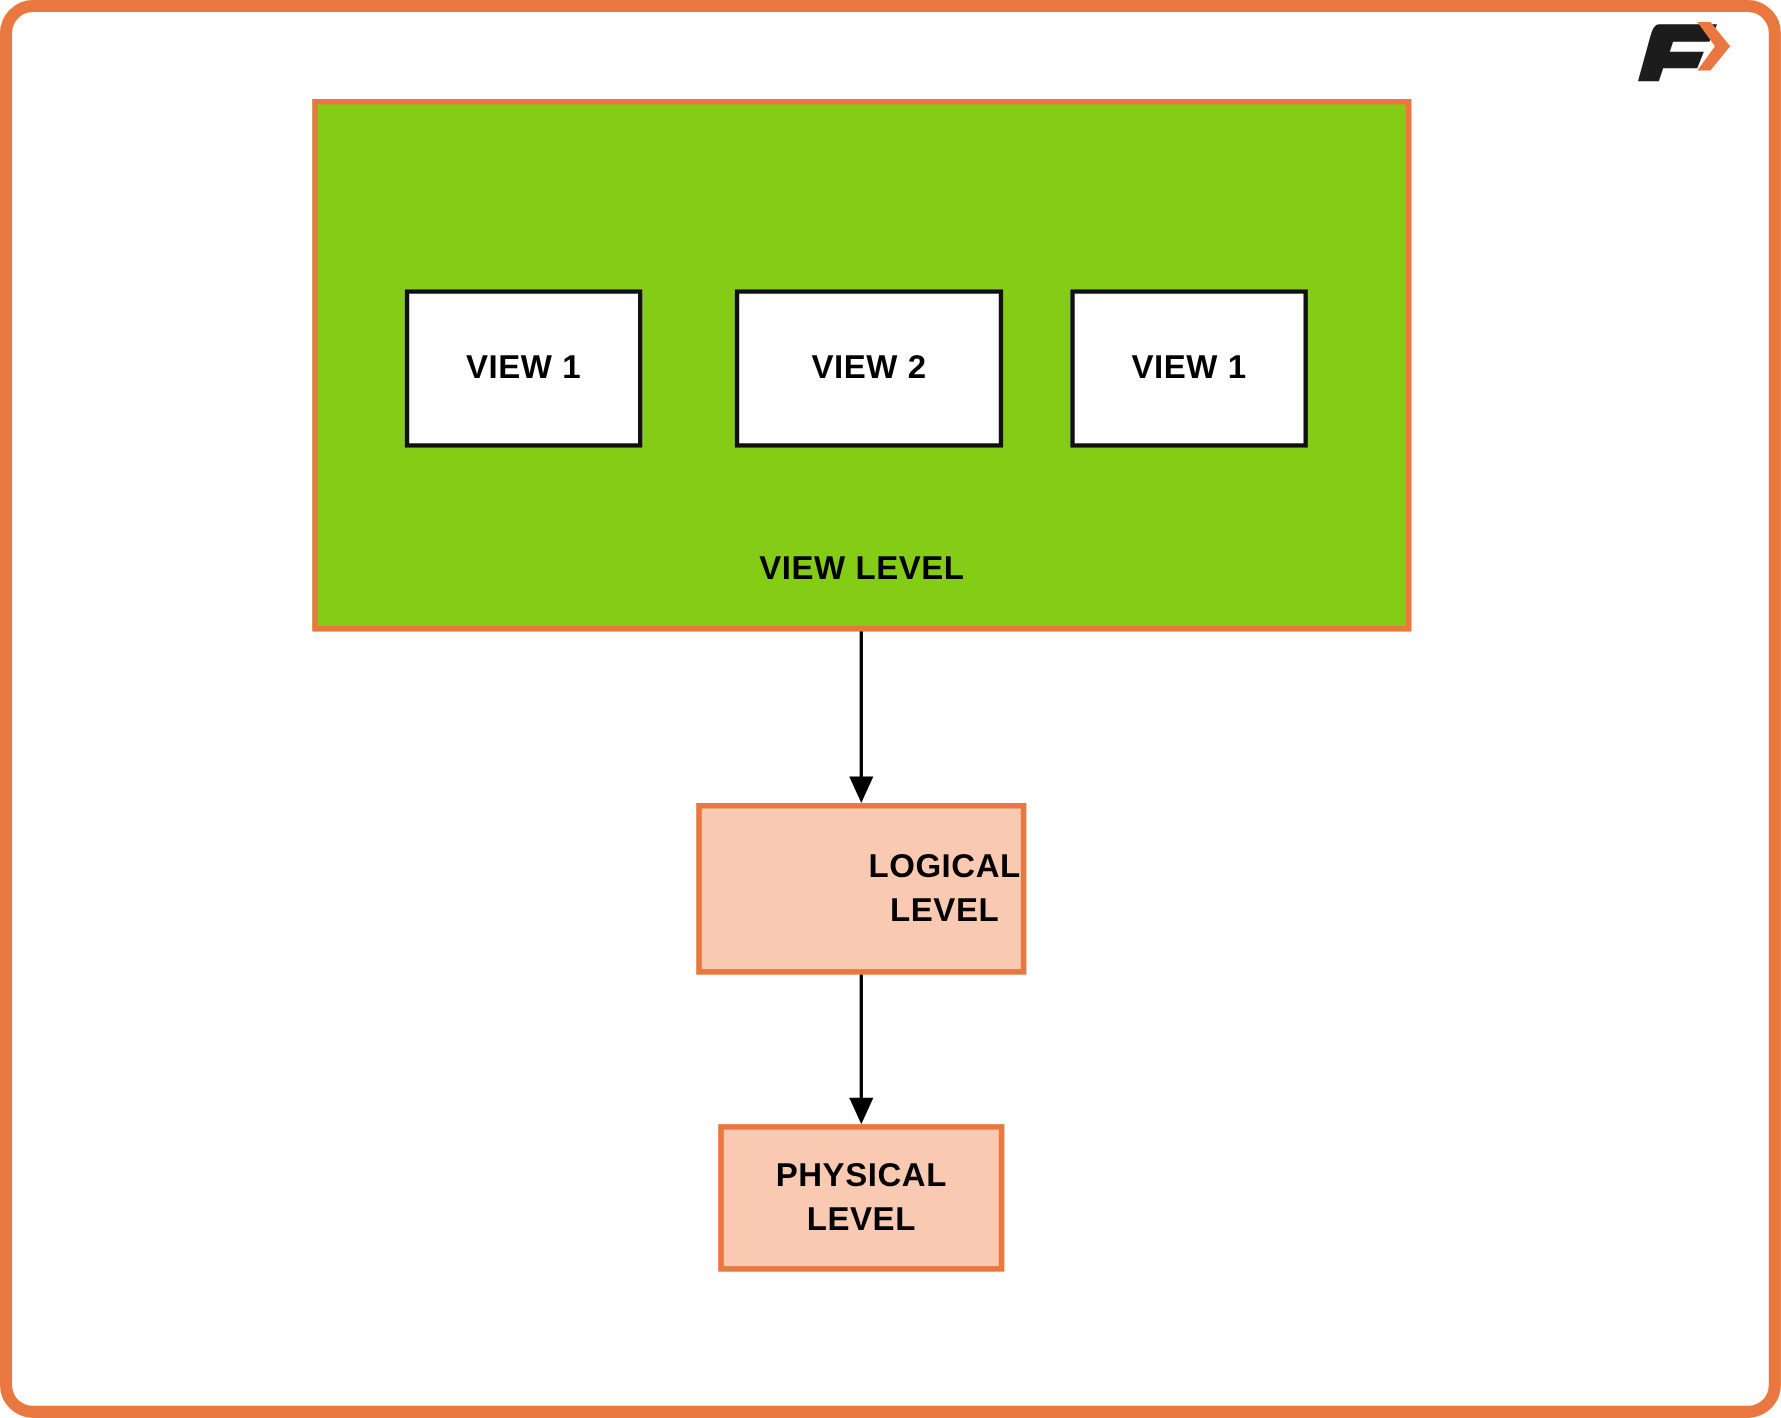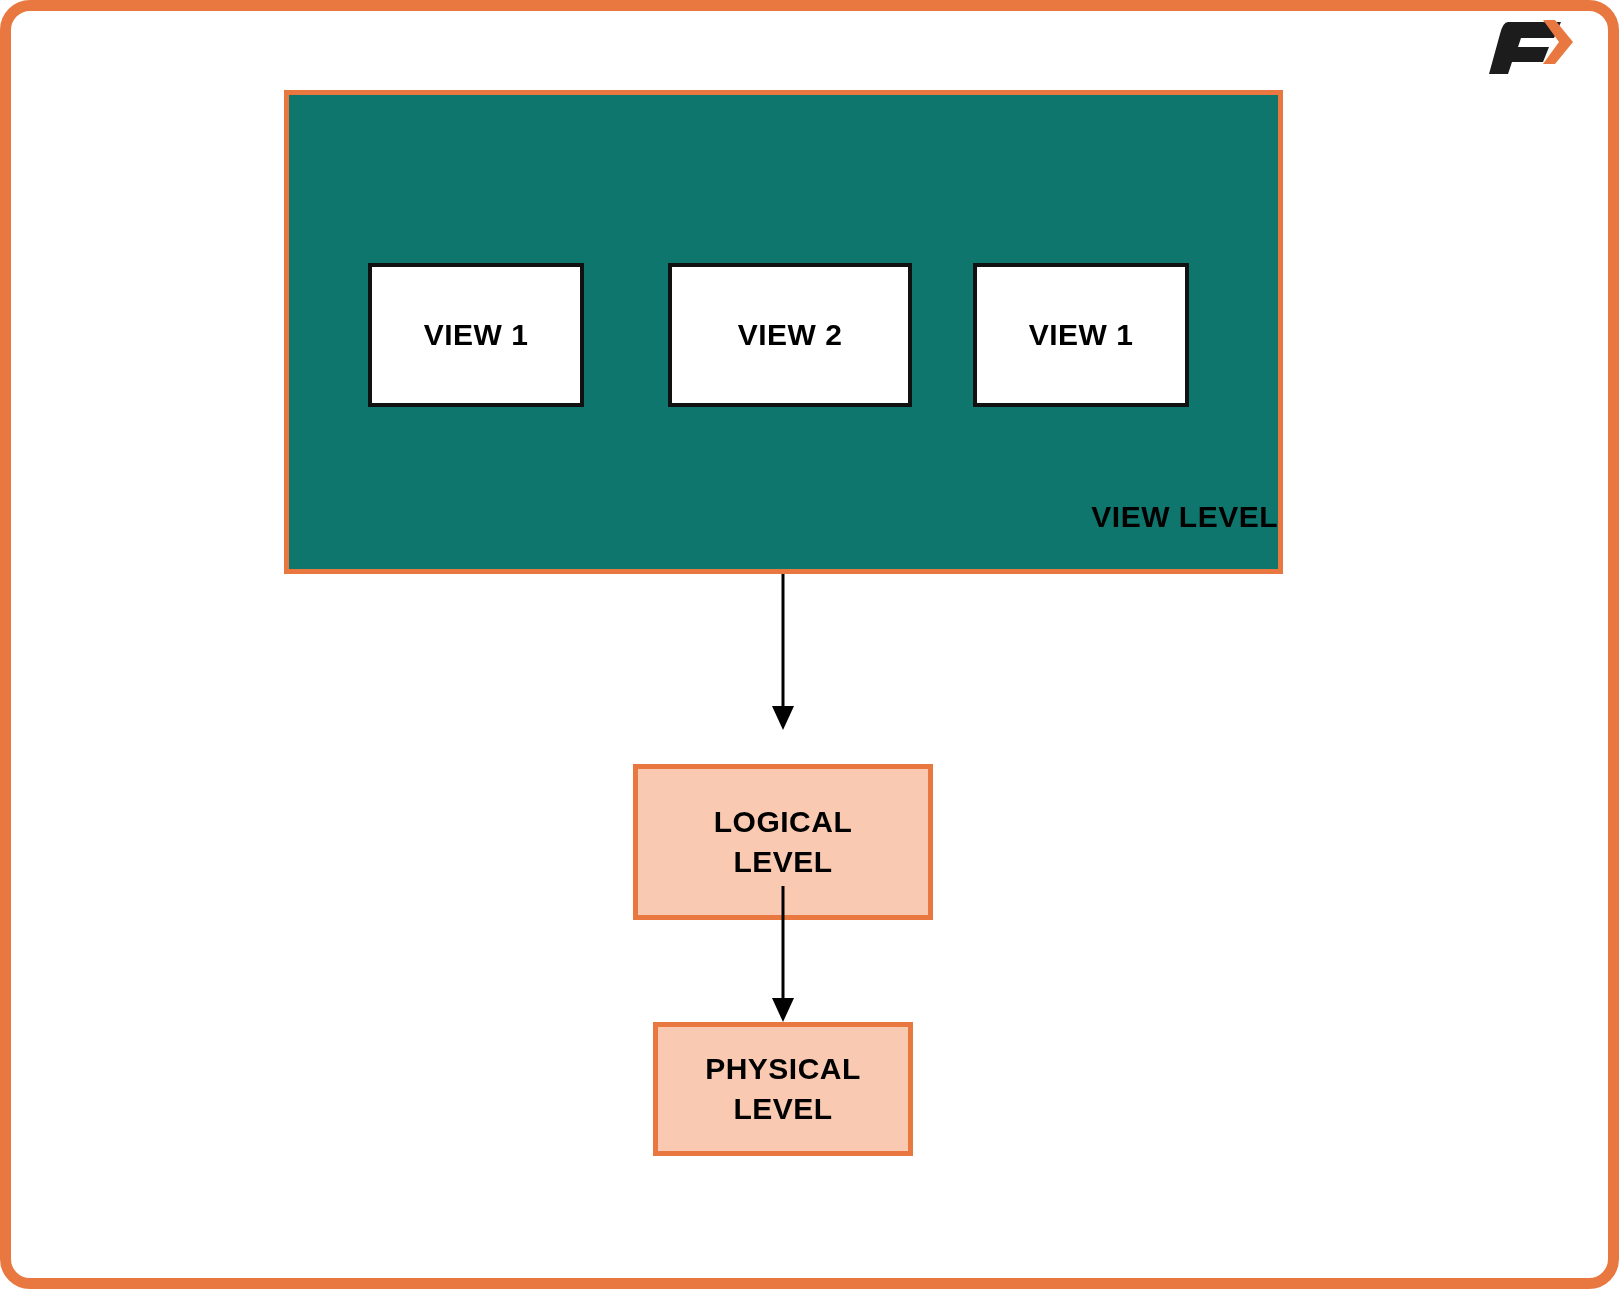--- a/index.html
+++ b/index.html
@@ -43,21 +43,21 @@
   }
 
   
   #view-level-container {
     position: absolute;
     left: 284px;
     top: 90px;
     width: 999px;
     height: 484px;
     box-sizing: border-box;
-    background: #0f766e;
+    background: #84cc16;
     border: 5px solid #E87840;
   }
 
   .view-box-row {
     position: absolute;
     left: 0;
     top: 168px;
     width: 100%;
     height: 144px;
   }
@@ -83,43 +83,44 @@
     color: #000000;
     letter-spacing: 0.5px;
     line-height: 1;
   }
 
   #view-level-label {
     position: absolute;
     left: 0;
     top: 405px;
     width: 100%;
-    text-align: right;
+    text-align: center;
     font-size: 30px;
     font-weight: bold;
     color: #000000;
     letter-spacing: 0.5px;
   }
 
   
   .level-box {
     position: absolute;
     box-sizing: border-box;
     background: #F9C9B1;
     border: 5px solid #E87840;
     display: flex;
     align-items: center;
     justify-content: center;
     text-align: center;
   }
   #logical-level-box {
     left: 633px;
-    top: 764px;
+    top: 730px;
     width: 300px;
     height: 156px;
+    justify-content: flex-end;
   }
   #physical-level-box {
     left: 653px;
     top: 1022px;
     width: 260px;
     height: 134px;
   }
   .level-box-label {
     font-size: 30px;
     font-weight: bold;

